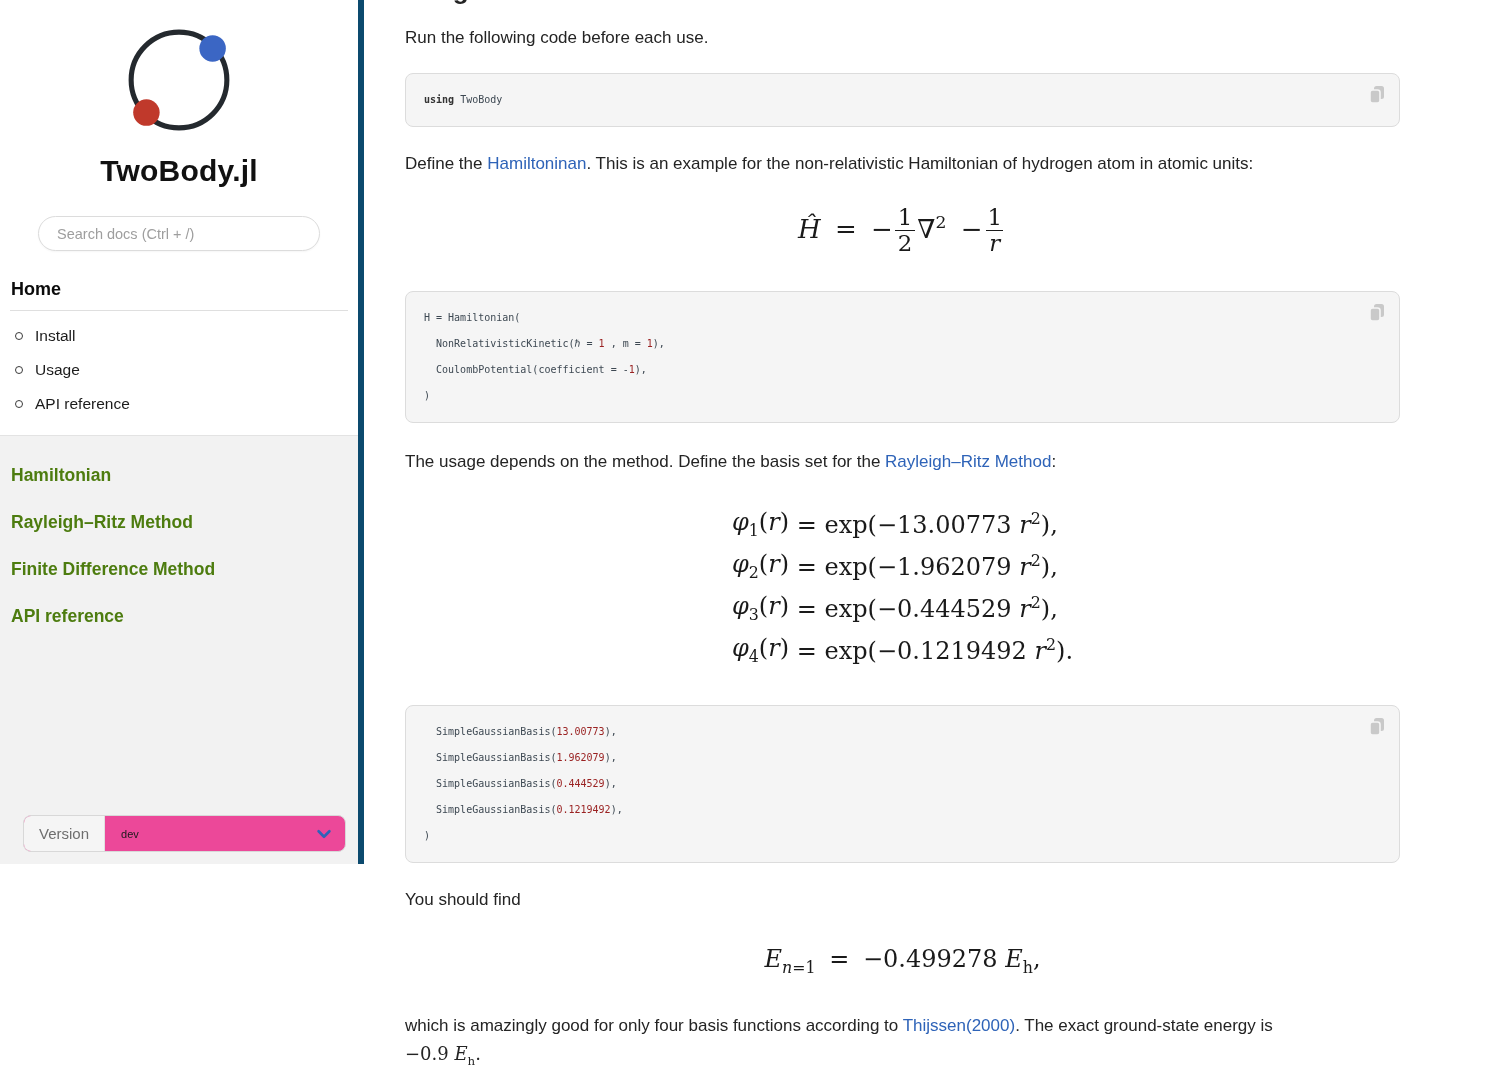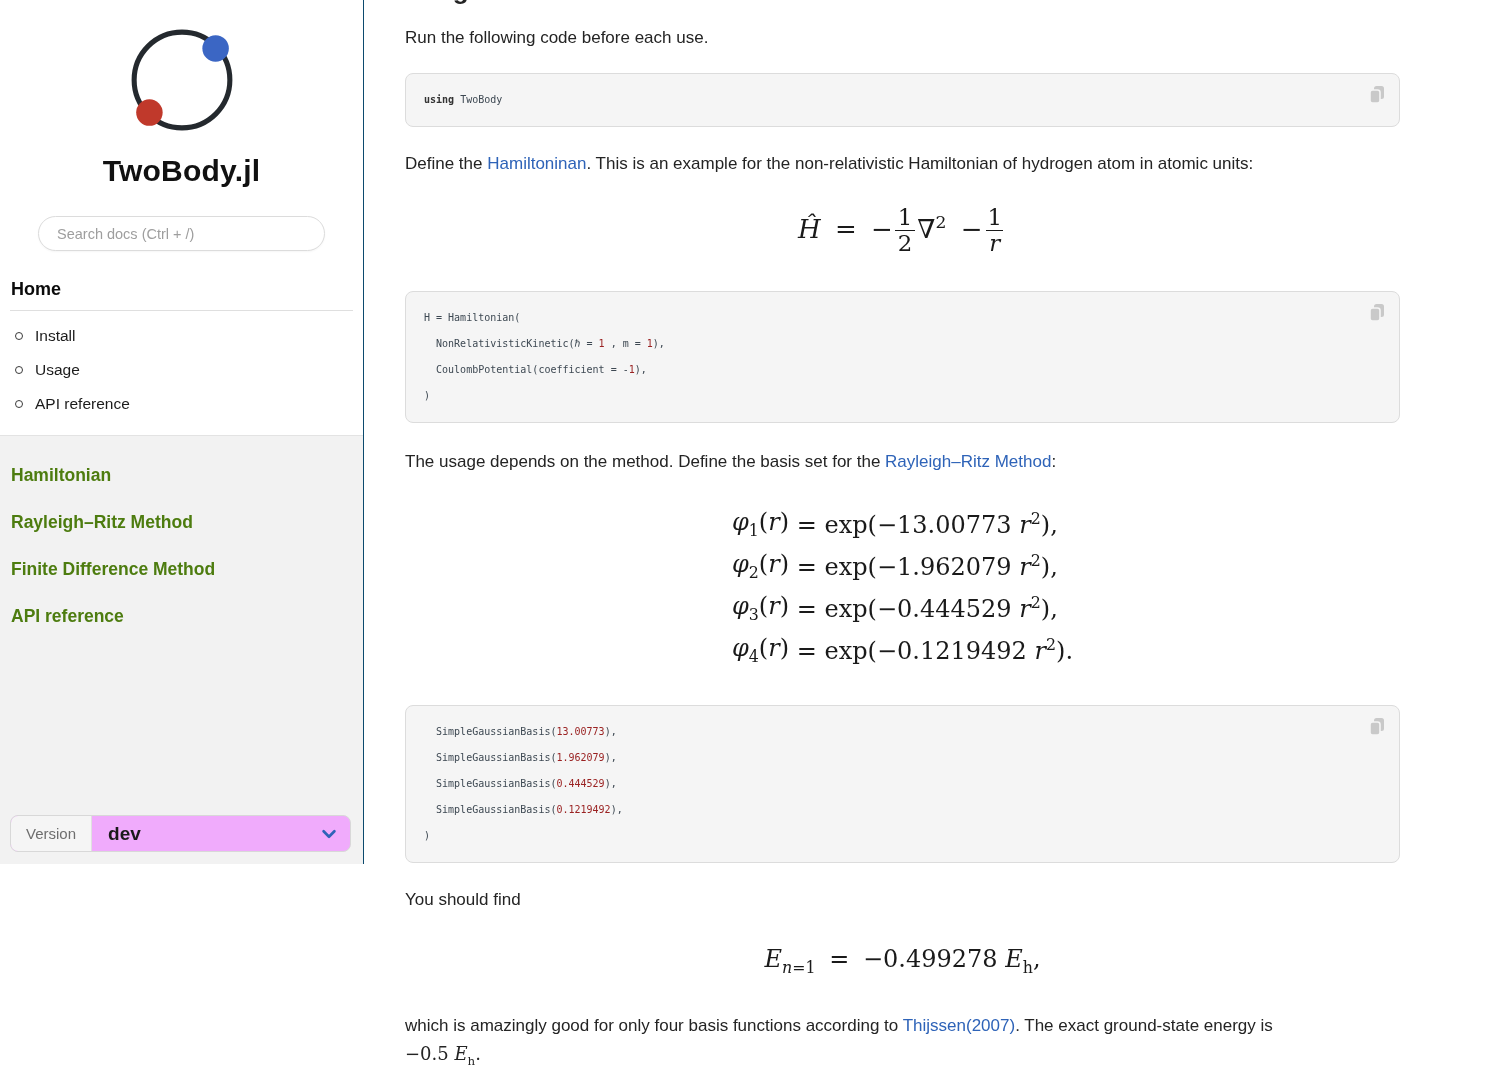--- a/index.html
+++ b/index.html
@@ -6,21 +6,21 @@
   html,body { margin:0; padding:0; }
   body {
     width:1496px; height:1080px; overflow:hidden;
     font-family:"Liberation Sans", sans-serif;
     color:#242424; background:#fff; position:relative;
   }
 
   
   .sidebar {
     position:absolute; left:0; top:0; width:364px; height:864px;
-    background:#f2f2f2; border-right:1px solid #0c4a6e;
+    background:#f2f2f2; border-right:6px solid #0c4a6e;
   }
   .sidebar-top {
     background:#fff; border-bottom:1px solid #e3e3e3;
     padding-bottom:14px;
   }
   .logo-wrap { text-align:center; padding-top:24px; }
   .site-title {
     text-align:center; font-size:30px; font-weight:700; color:#111;
     margin:14px 0 0 0; letter-spacing:0.2px;
   }
@@ -44,31 +44,31 @@
   .circle-bullet {
     width:8px; height:8px; border:1.5px solid #3a3a3a; border-radius:50%;
     flex:0 0 auto; display:inline-block;
   }
   .gray-nav { padding-top:16px; }
   .gray-nav-item {
     font-size:17.5px; font-weight:700; color:#4d7c0f;
     padding:13px 10px 13px 11px; cursor:pointer;
   }
   .version-box {
-    position:absolute; left:10px; right:12px; bottom:12px; height:37px;
-    background:#f0abfc; border:1px solid #d8d8d8; border-radius:8px;
+    position:absolute; left:23px; right:12px; bottom:12px; height:37px;
+    background:#ec4899; border:1px solid #d8d8d8; border-radius:8px;
     display:flex; align-items:stretch; overflow:hidden; cursor:pointer;
   }
   .version-label {
     background:#f5f5f5; border-right:1px solid #e0e0e0; color:#6e6e6e;
     font-size:15px; display:flex; align-items:center; padding:0 15px;
   }
   .version-value {
     flex:1; display:flex; align-items:center; padding:0 16px;
-    font-size:19px; color:#1a1a1a; font-weight:700;
+    font-size:11px; color:#1a1a1a; font-weight:400;
   }
   .version-chevron { display:flex; align-items:center; padding-right:12px; }
 
   
   .main {
     position:absolute; left:365px; top:0; width:1099px; height:1080px;
     padding:0 64px 0 40px; background:#fff; overflow:hidden;
   }
   .clipped-heading {
     position:absolute; top:-25px; left:40px; font-size:26px; font-weight:700;
@@ -262,15 +262,15 @@
 
   <p class="para p4">You should find</p>
 
   <div class="display-eq eq2 math">
     <span class="mi">E</span><sub class="msub"><span class="mi">n</span><span>=1</span></sub>
     <span class="eq-sp"></span><span>=</span><span class="eq-sp"></span>
     <span>−0.499278</span>
     <span class="mi">E</span><sub class="msub">h</sub><span>,</span>
   </div>
 
-  <p class="para p5"><span>which is amazingly good for only four basis functions according to </span><a class="doclink">Thijssen(2007)</a><span>. The exact ground-state energy is</span><br><span class="inline-math"><span>−0.5 </span><span class="mi">E</span><sub class="msub">h</sub><span>.</span></span></p>
+  <p class="para p5"><span>which is amazingly good for only four basis functions according to </span><a class="doclink">Thijssen(2000)</a><span>. The exact ground-state energy is</span><br><span class="inline-math"><span>−0.9 </span><span class="mi">E</span><sub class="msub">h</sub><span>.</span></span></p>
 
 </div>
 
 </body></html>

